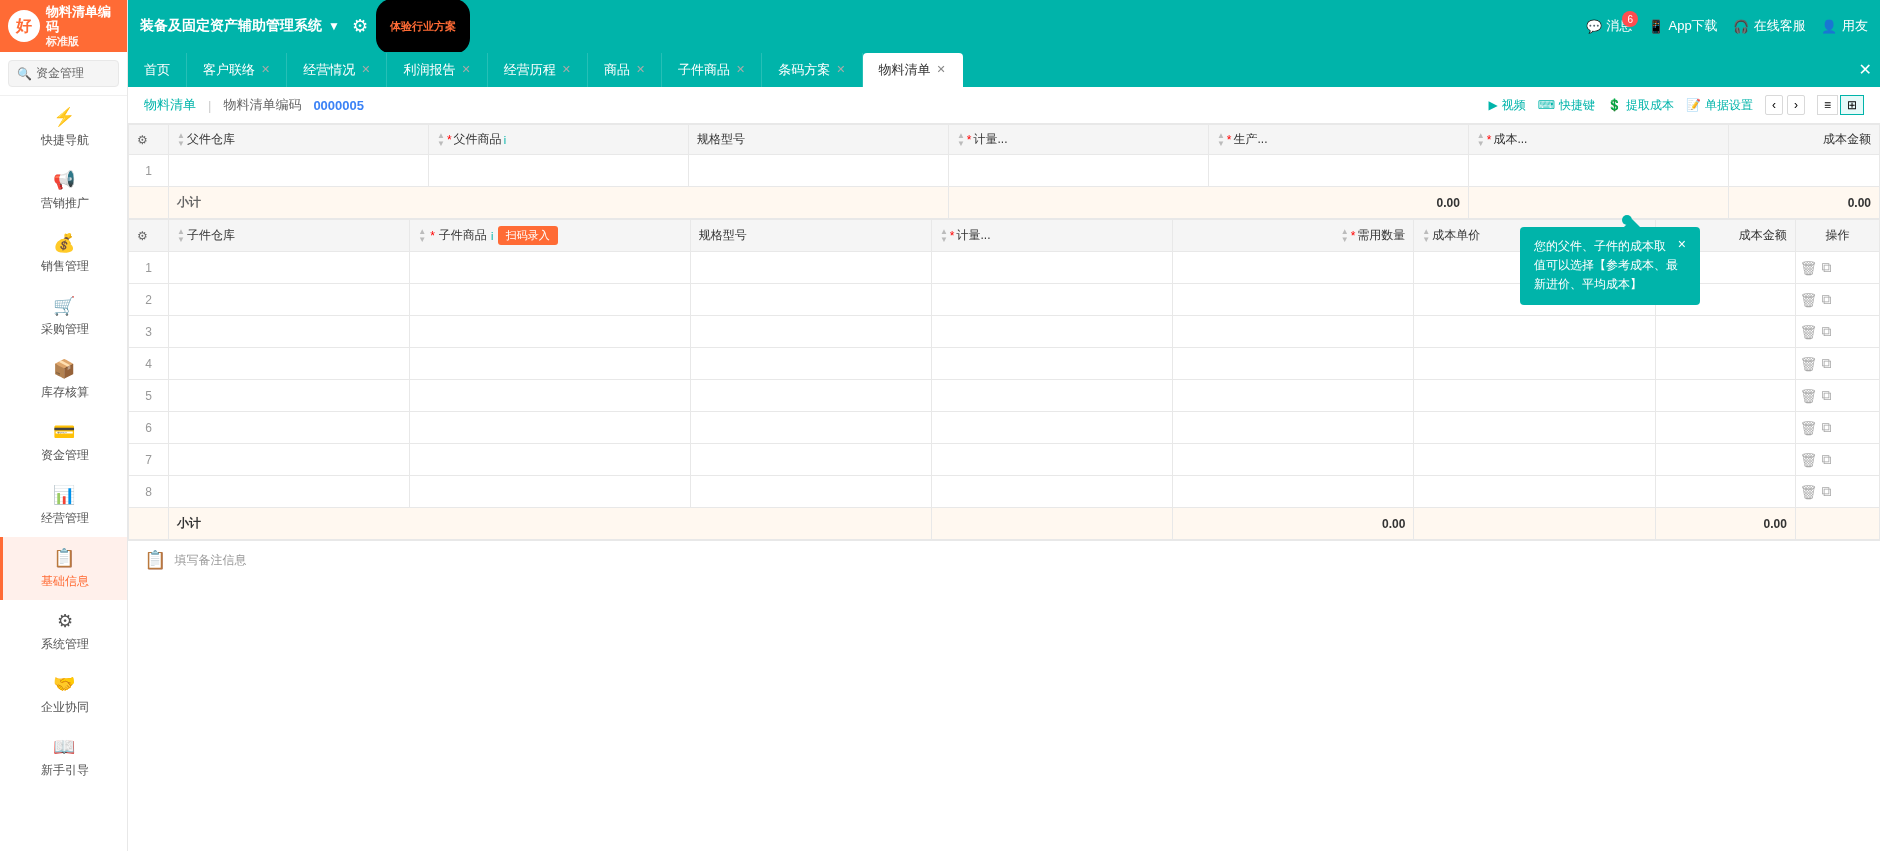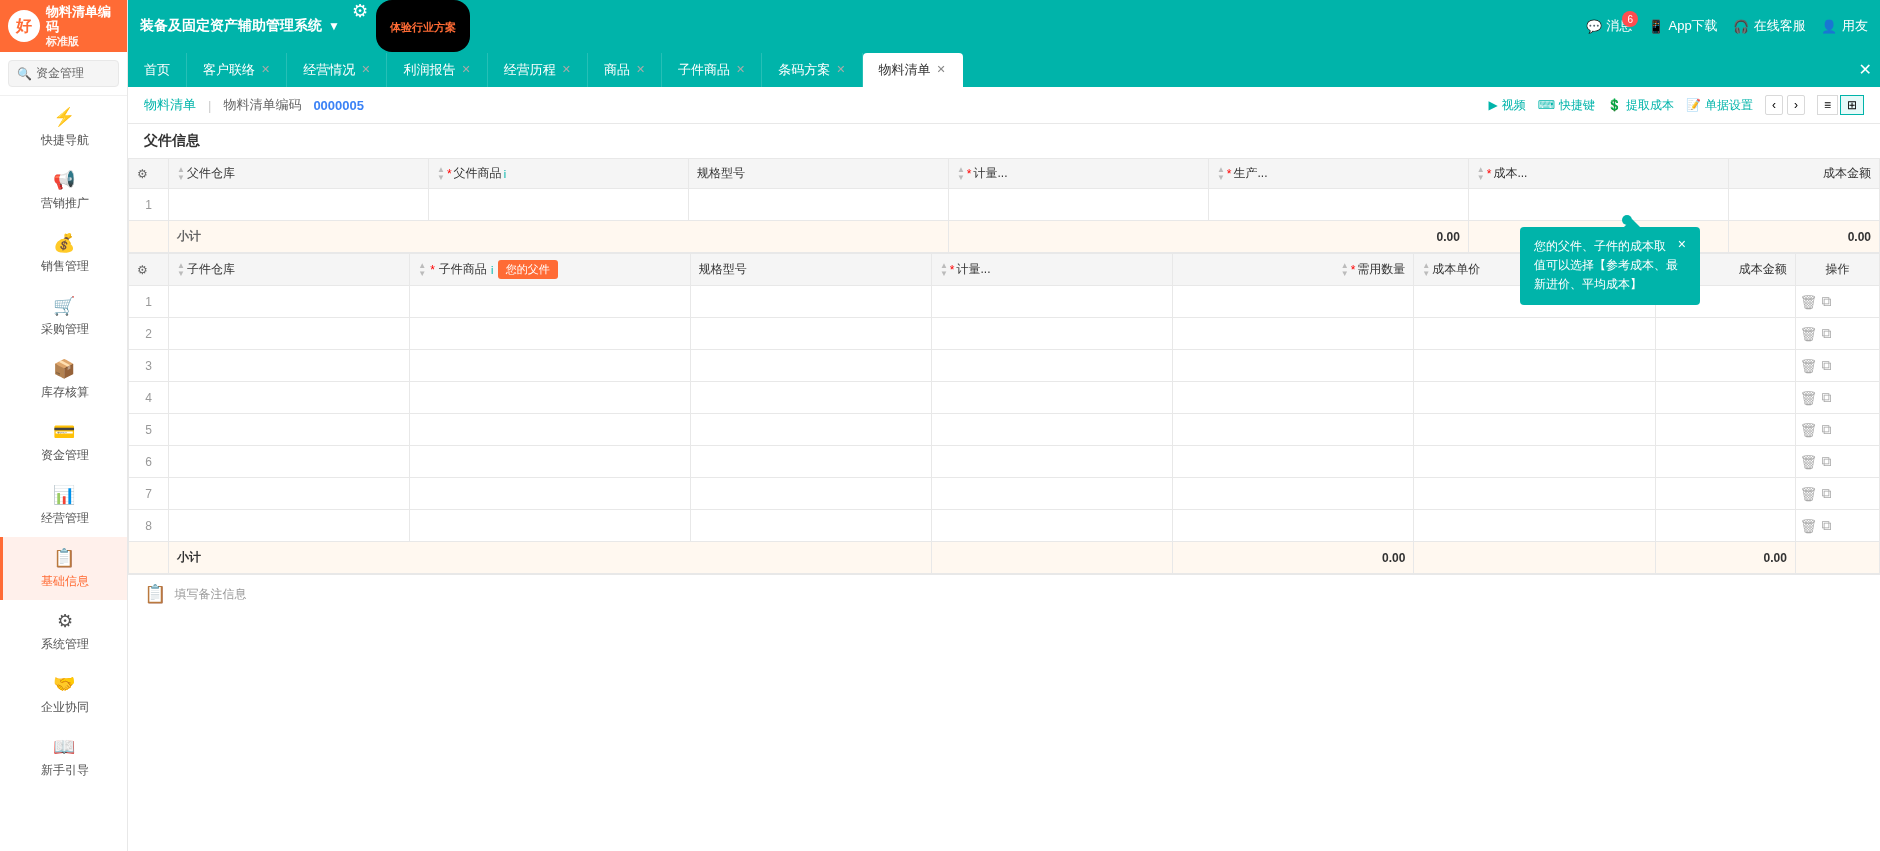--- a/index.html
+++ b/index.html
@@ -67,20 +67,21 @@
     .sidebar-item-icon { font-size: 18px; }
 
     
     .main { flex: 1; display: flex; flex-direction: column; overflow: hidden; }
 
     
     .topbar {
       background: #00b4aa;
       height: 52px;
       display: flex;
+      align-items: center;
       padding: 0 12px;
       gap: 8px;
     }
     .topbar-title {
       color: #fff;
       font-size: 14px;
       font-weight: bold;
       display: flex; align-items: center; gap: 4px;
     }
     .topbar-settings { color: #fff; font-size: 18px; cursor: pointer; margin-left: 4px; }
@@ -495,21 +496,20 @@
           <button>‹</button>
           <button>›</button>
         </div>
         <div class="view-toggle">
           <button class="view-btn">≡</button>
           <button class="view-btn" style="background:#e6faf9;border-color:#00b4aa;">⊞</button>
         </div>
       </div>
     </div>
 
-    <div class="section-title">父件信息</div>
 
     <div style="overflow-x:auto;padding:0 0 0 0;">
       <table class="data-table">
         <thead>
           <tr>
             <th class="settings-col">
               <span class="settings-icon">⚙</span>
             </th>
             <th>
               <div class="col-header">
@@ -618,21 +618,21 @@
             </th>
             <th style="min-width:200px">
               <div class="col-header" style="gap:4px">
                 <span class="sort-arrows">
                     <span>▲</span>
                     <span>▼</span>
                   </span>
                 <span class="required">*</span>
                 <span>子件商品</span>
                 <span style="color:#00b4aa;font-size:11px">ℹ</span>
-                <button class="scan-btn">您的父件</button>
+                <button class="scan-btn">扫码录入</button>
               </div>
             </th>
             <th style="min-width:80px">
               <div class="col-header">
                   <span>规格型号</span>
                 </div>
             </th>
             <th style="min-width:70px">
               <div class="col-header">
                 <span class="sort-arrows">

